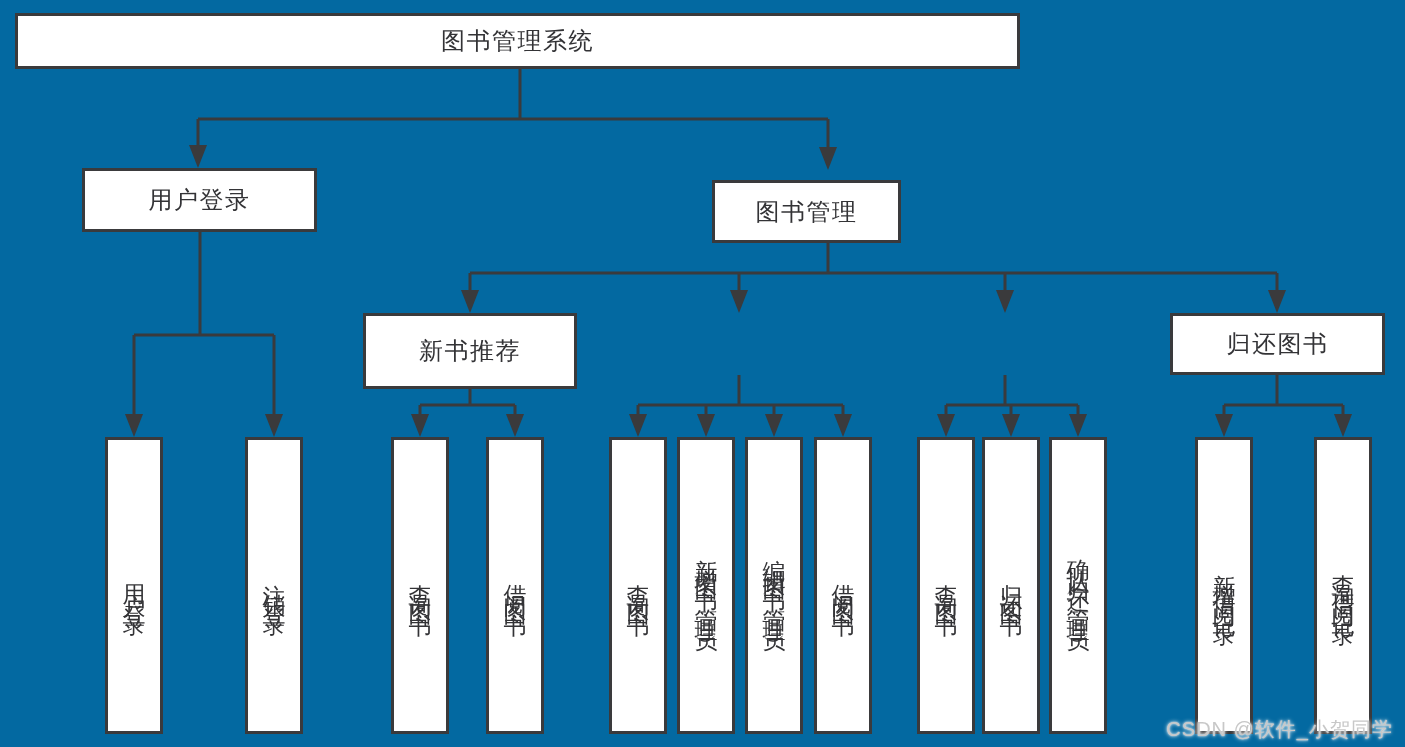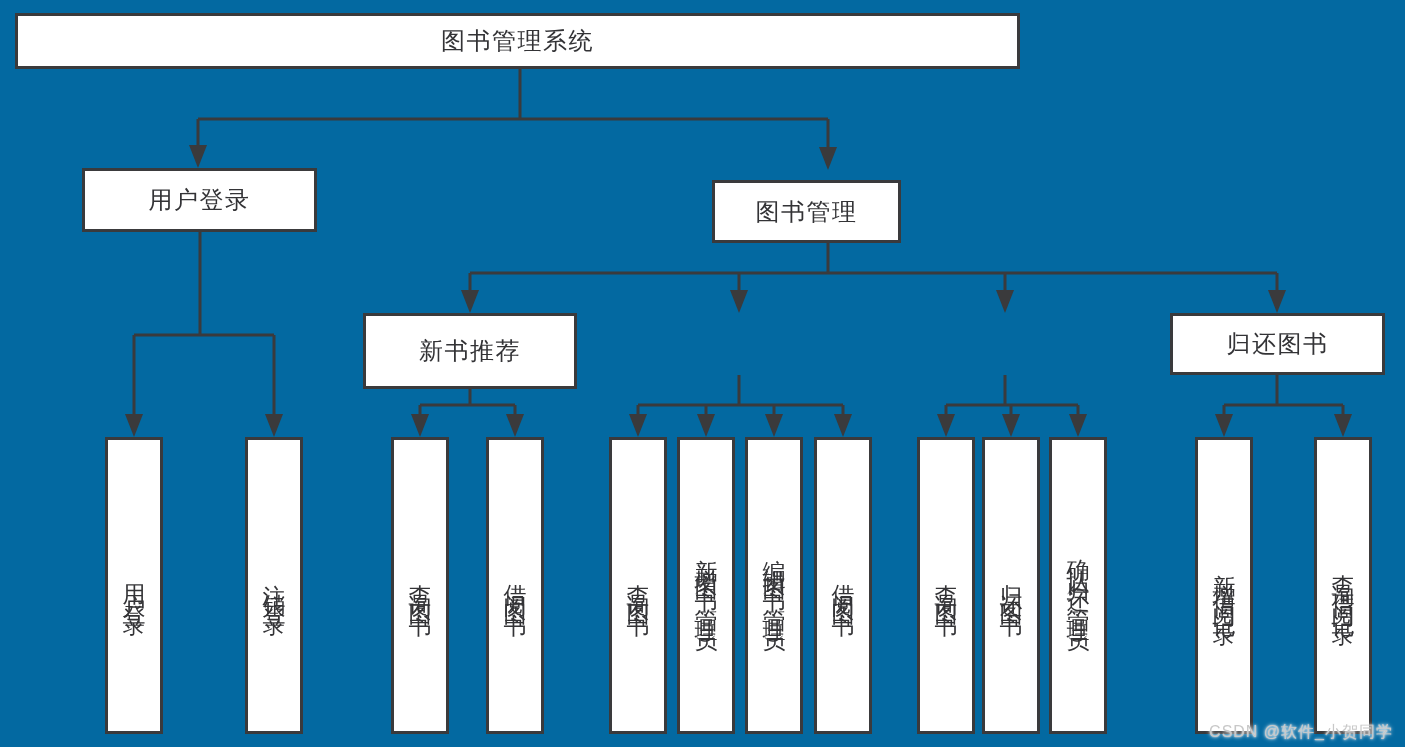--- a/index.html
+++ b/index.html
@@ -70,21 +70,21 @@
   #l-9  { left: 917px;  }
   #l-10 { left: 982px;  }
   #l-11 { left: 1049px; }
   #l-12 { left: 1195px; }
   #l-13 { left: 1314px; }
   #watermark {
     position: absolute;
     right: 12px;
     bottom: 4px;
     z-index: 3;
-    font-size: 16px;
+    font-size: 20px;
     color: #c8c8c8;
     letter-spacing: 1px;
     text-shadow: 0 0 2px #ffffff, 0 0 4px #ffffff;
     white-space: nowrap;
   }
 </style>
 </head>
 <body>
 
 <div id="stage">

